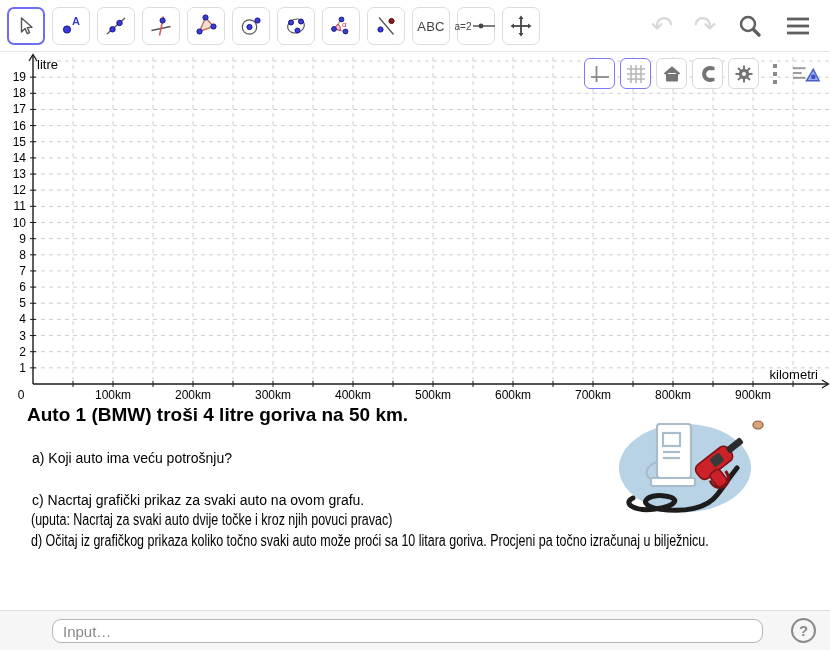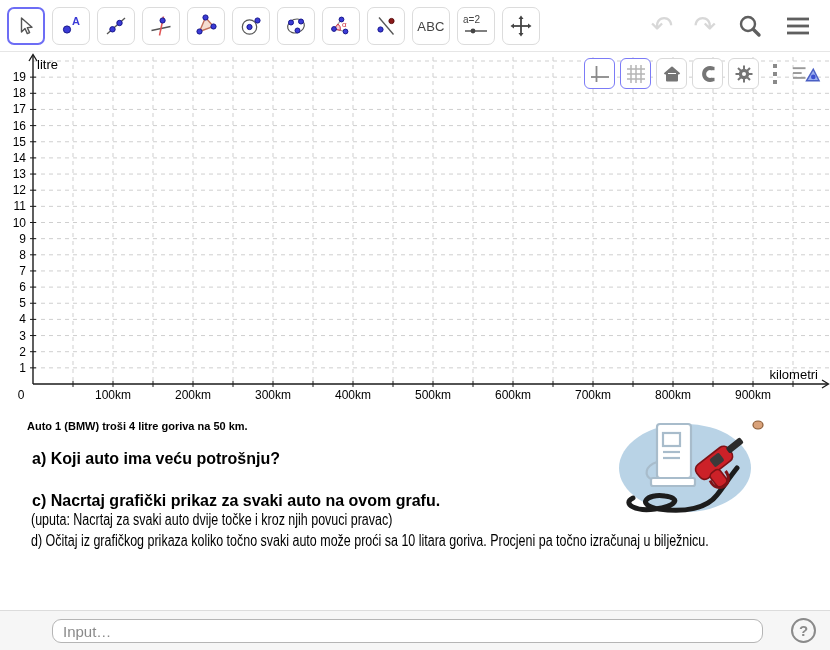--- a/index.html
+++ b/index.html
@@ -10,21 +10,21 @@
   
   #toolbar { position:absolute; top:0; left:0; width:830px; height:52px;
              background:#fff; border-bottom:1px solid #e6e6e6; }
   .tools { position:absolute; left:7px; top:7px; display:flex; gap:7px; }
   .tool { width:38px; height:38px; background:#fff; border:1px solid #dcdcdc;
           border-radius:7px; display:flex; align-items:center; justify-content:center;
           cursor:pointer; padding:0; }
   .tool.selected { border:2px solid #6d6df5; }
   .tool svg { display:block; }
   .tool-text { font-size:13px; color:#444; font-weight:400; letter-spacing:.3px; }
-  .slider-wrap { display:flex; flex-direction:column; align-items:flex-start; }
+  .slider-wrap { display:flex; flex-direction:row; align-items:flex-end; }
   .slider-wrap .lab { font-size:10px; color:#444; line-height:10px; }
   .top-right { position:absolute; right:16px; top:0; height:52px; display:flex;
                align-items:center; gap:16px; }
   .ghost-btn { background:none; border:none; cursor:pointer; display:flex;
                align-items:center; justify-content:center; padding:2px; }
   .undo-redo { font-size:27px; color:#d8d8d8; line-height:26px; font-family:"DejaVu Sans", sans-serif; }
 
   
   #canvas { position:absolute; top:52px; left:0; width:830px; height:558px; background:#fff; }
   #axes-svg { position:absolute; top:0; left:0; }
@@ -33,22 +33,22 @@
   #gview-bar { position:absolute; top:6px; right:8px; display:flex; gap:5px; align-items:center; }
   .gbtn { width:31px; height:31px; border:1px solid #d9d9d9; border-radius:6px;
           background:#fff; display:flex; align-items:center; justify-content:center;
           cursor:pointer; padding:0; }
   .gbtn.active { border:1px solid #7b7bf7; }
   .gbtn.bare { border:none; background:none; }
   .gbtn.narrow { width:22px; }
 
   
   .txt { position:absolute; white-space:nowrap; color:#000; }
-  .bold-line { font-size:11px; font-weight:bold;margin-top:16px; }
-  .item-line { font-size:16px;font-weight:bold; }
+  .bold-line { font-size:19px; font-weight:bold; }
+  .item-line { font-size:14px; }
   .cond .inner { display:inline-block; transform:scaleX(0.78); transform-origin:left center;
                  font-size:16px; white-space:nowrap; }
 
   
   #pump { position:absolute; left:603px; top:360px; }
 
   
   #input-bar { position:absolute; left:0; top:610px; width:830px; height:42px;
                background:#f6f6f6; border-top:1px solid #dcdcdc; }
   #algebra-input { position:absolute; left:52px; top:8px; width:711px; height:24px;

